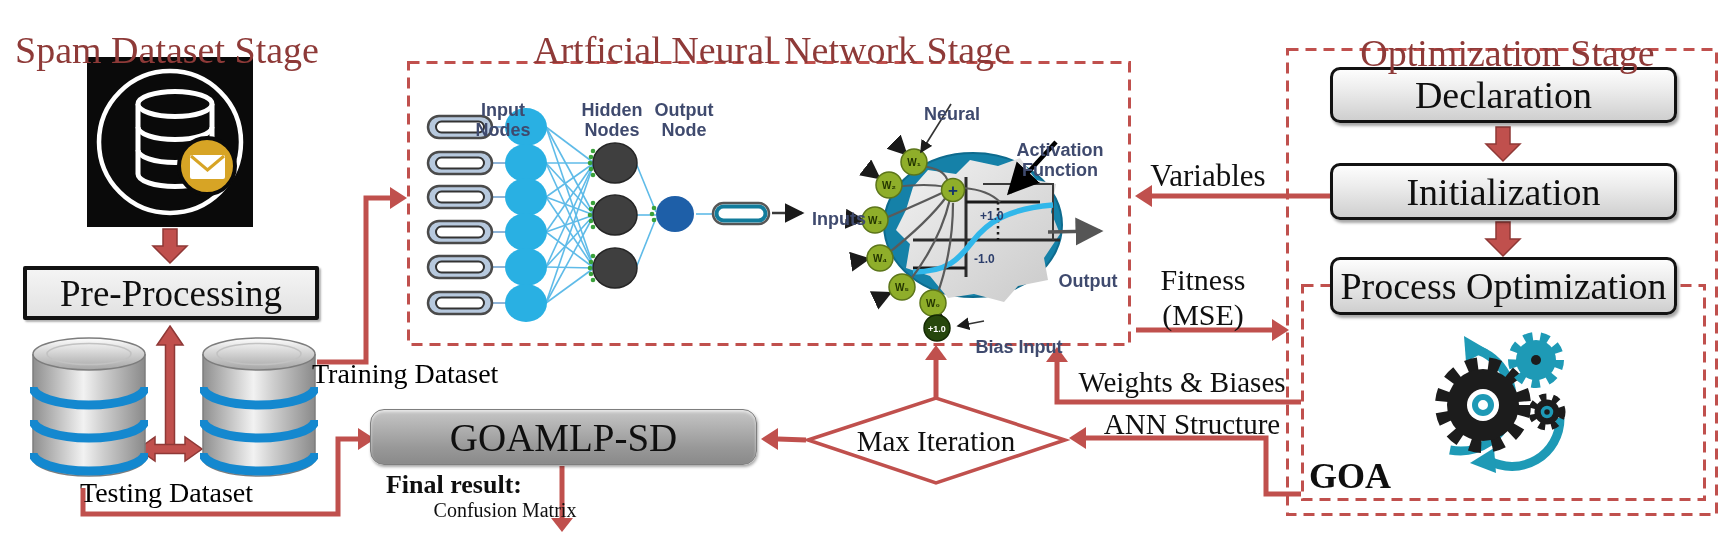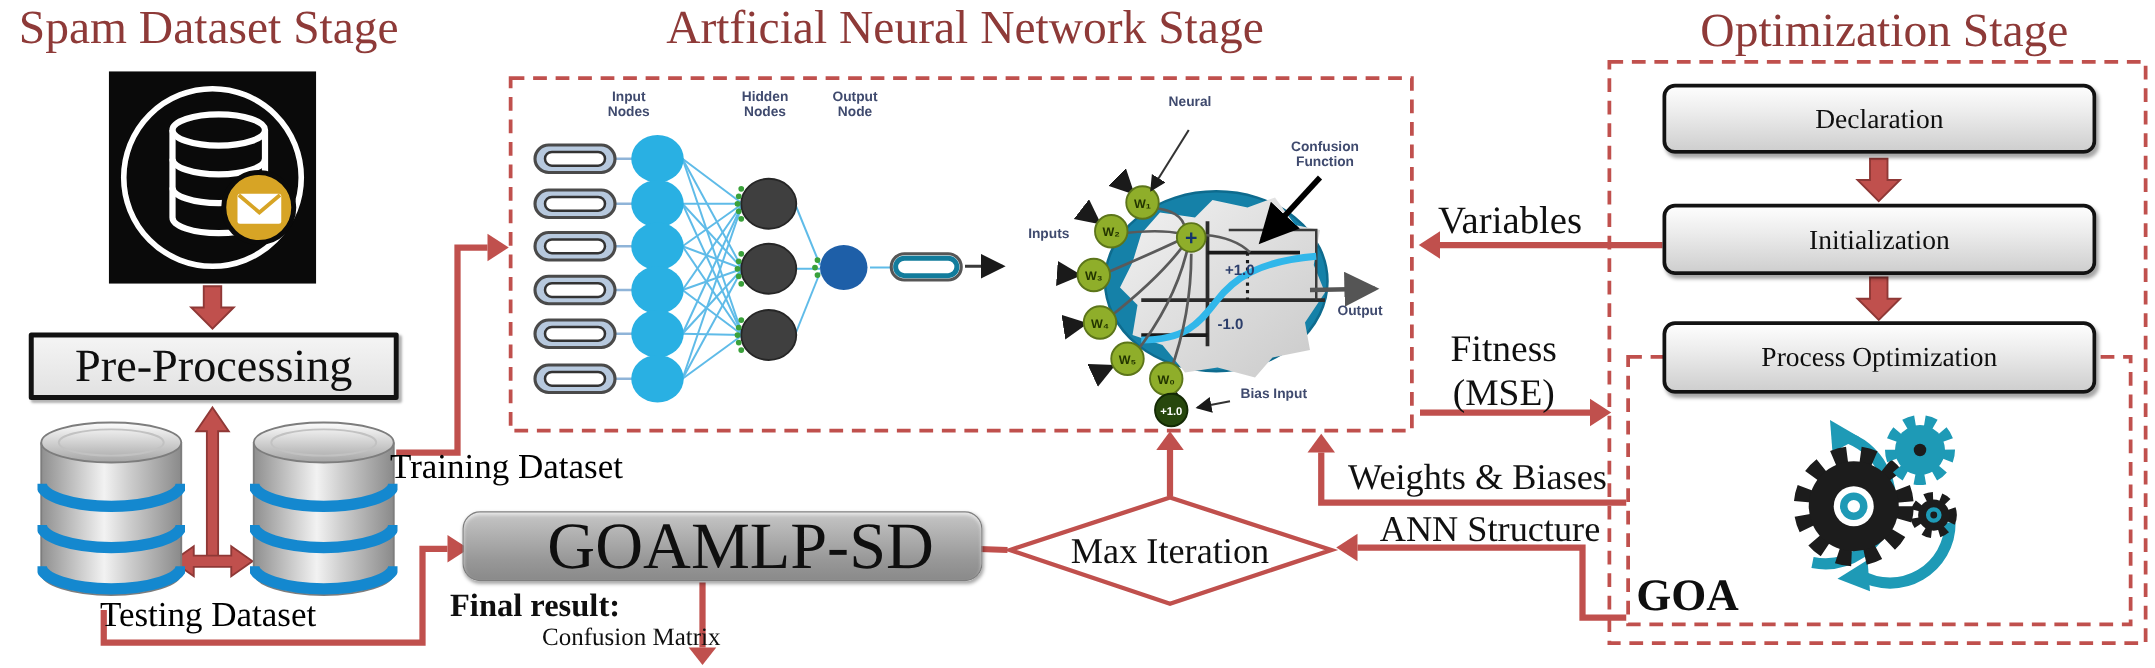--- a/index.html
+++ b/index.html
@@ -1,37 +1,37 @@
 <!DOCTYPE html>
 <html><head>
 <meta charset="utf-8">
 <style>
   html,body{margin:0;padding:0;background:#fff;}
   .canvas{position:relative;width:1724px;height:534px;background:#ffffff;
           font-family:"Liberation Serif",serif;overflow:hidden;}
   .layer{position:absolute;left:0;top:0;width:1724px;height:534px;pointer-events:none;}
   .z1{z-index:1}.z2{z-index:2}
   .abs{position:absolute;}
-  .stage-title{position:absolute;color:#8e3a38;font-size:38px;text-align:center;white-space:nowrap;z-index:4;}
+  .stage-title{position:absolute;color:#8e3a38;font-size:38px;text-align:center;white-space:nowrap;z-index:4;margin-top:28px;}
   .flow-box{position:absolute;display:flex;align-items:center;justify-content:center;
             color:#0f0f0f;z-index:3;}
-  .opt-box{border:3px solid #121212;border-radius:10px;font-size:22px;
+  .opt-box{border:3px solid #121212;border-radius:10px;font-size:38px;
            background:linear-gradient(#fdfdfd,#ececec 40%,#cfcfcf);
            box-shadow:2px 3px 3px rgba(0,0,0,.35);}
   .pre-box{border:4px solid #121212;border-radius:2px;font-size:37px;
            background:linear-gradient(#f4f4f4,#e2e2e2);box-shadow:2px 2px 2px rgba(0,0,0,.3);}
-  .goamlp-box{border:1px solid #7e7e7e;border-radius:14px;font-size:53px;
+  .goamlp-box{border:1px solid #7e7e7e;border-radius:14px;font-size:39px;
            background:linear-gradient(#c6c6c6,#989898 70%,#8a8a8a);
-           box-shadow:inset 0 2px 3px rgba(255,255,255,.6),1px 2px 3px rgba(0,0,0,.35);padding-left:29px;}
+           box-shadow:inset 0 2px 3px rgba(255,255,255,.6),1px 2px 3px rgba(0,0,0,.35);}
   .dataset-label{position:absolute;color:#000000;font-size:28px;white-space:nowrap;z-index:4;}
   .c-label{position:absolute;color:#101010;font-size:30px;text-align:center;
            white-space:pre-line;line-height:1.15;z-index:4;}
   .node-label{position:absolute;font-family:"Liberation Sans",sans-serif;font-weight:700;
-           font-size:11px;color:#3f4a6e;text-align:center;white-space:pre-line;
-           line-height:1.12;z-index:4;}
+           font-size:18px;color:#3f4a6e;text-align:center;white-space:pre-line;
+           line-height:1.12;z-index:4;margin-top:28px;}
   .final-label{position:absolute;color:#0f0f0f;z-index:4;white-space:nowrap;}
   .goa-label{position:absolute;color:#0f0f0f;font-weight:bold;font-size:36px;z-index:4;}
 </style>
 </head>
 <body>
 
 <div class="canvas">
 
   <svg class="layer z1" viewBox="0 0 1724 534">
 
@@ -304,29 +304,29 @@
   </svg>
 
   <div class="node-label" style="left:458px;top:72px;width:90px">Input
 Nodes</div>
   <div class="node-label" style="left:567px;top:72px;width:90px">Hidden
 Nodes</div>
   <div class="node-label" style="left:640px;top:72px;width:88px">Output
 Node</div>
   <div class="node-label" style="left:906px;top:76px;width:92px">Neural</div>
   <div class="node-label" style="left:806px;top:181px;width:66px">Inputs</div>
-  <div class="node-label" style="left:1008px;top:112px;width:104px">Confusion
+  <div class="node-label" style="left:1008px;top:112px;width:104px">Activation
 Function</div>
   <div class="node-label" style="left:1054px;top:243px;width:68px">Output</div>
   <div class="node-label" style="left:974px;top:309px;width:90px">Bias Input</div>
 
   <div class="flow-box goamlp-box" style="left:370px;top:409px;width:385px;height:54px">
     <span>GOAMLP-SD</span>
   </div>
-  <div class="final-label" style="left:360px;top:470px;width:150px;font-size:26px;font-weight:bold;text-align:left">Final result:</div>
+  <div class="final-label" style="left:372px;top:470px;width:150px;font-size:26px;font-weight:bold;text-align:right">Final result:</div>
   <div class="final-label" style="left:405px;top:499px;width:200px;font-size:20px;text-align:center">Confusion Matrix</div>
   <div class="c-label" style="left:836px;top:425px;width:200px;font-size:29px">Max Iteration</div>
 
   <div class="c-label" style="left:1138px;top:158px;width:140px;font-size:31px">Variables</div>
   <div class="c-label" style="left:1133px;top:263px;width:140px;font-size:30px">Fitness
 (MSE)</div>
   <div class="c-label" style="left:1068px;top:366px;width:228px;font-size:29px;white-space:nowrap">Weights &amp; Biases</div>
   <div class="c-label" style="left:1088px;top:408px;width:208px;font-size:29px;white-space:nowrap">ANN Structure</div>
 
   <div class="flow-box opt-box" style="left:1330px;top:67px;width:341px;height:50px">

